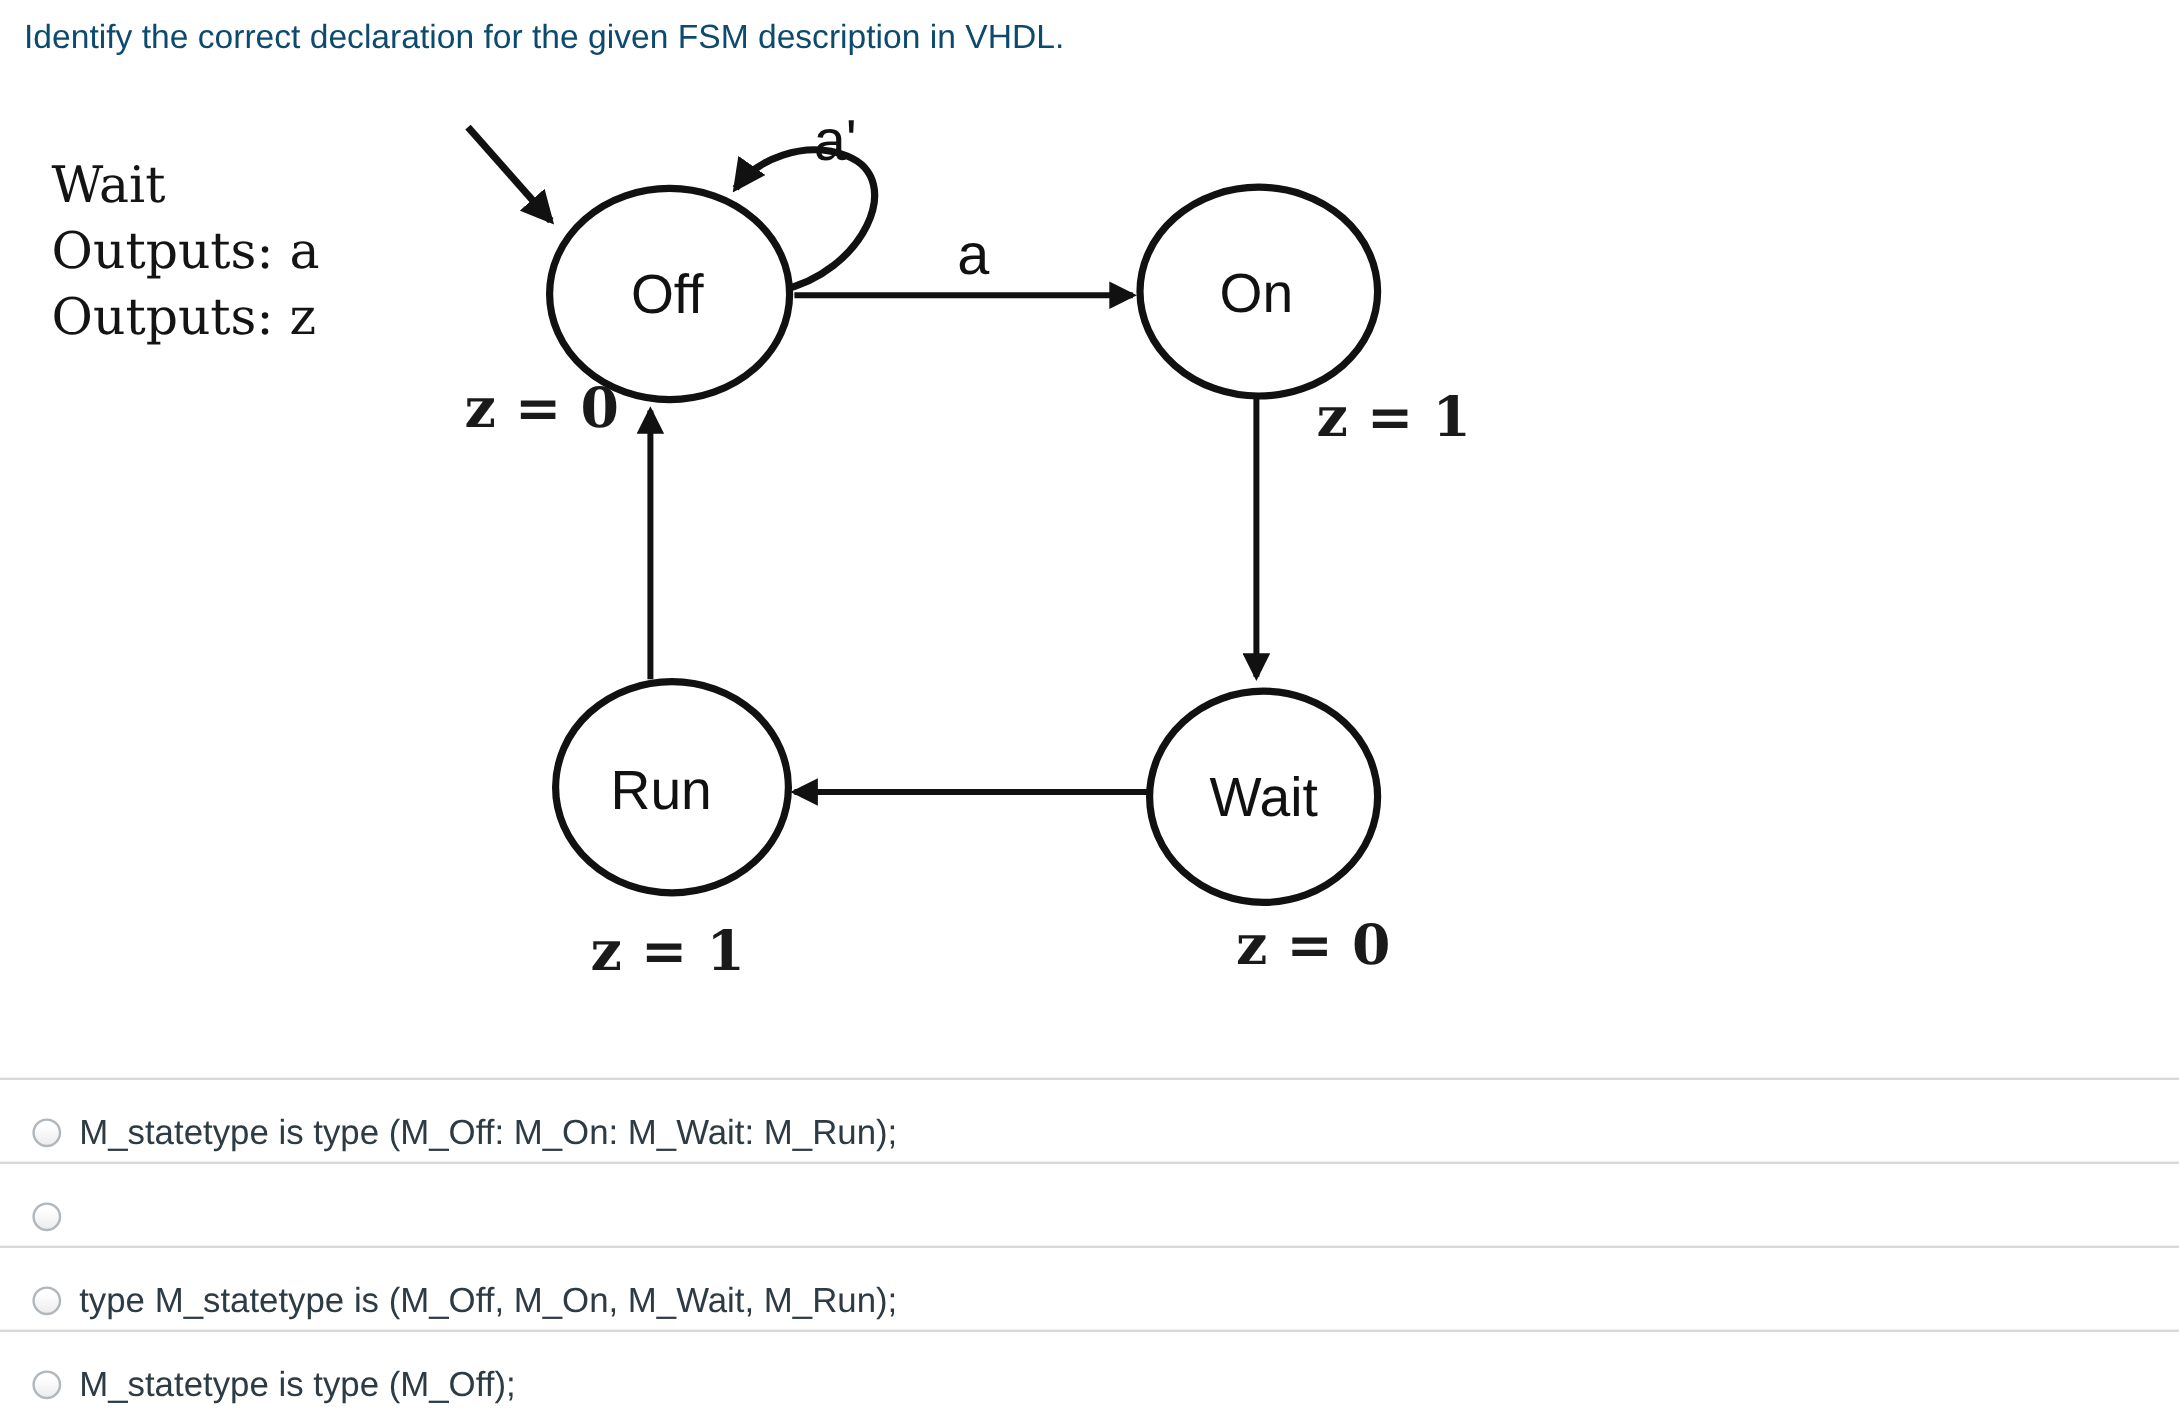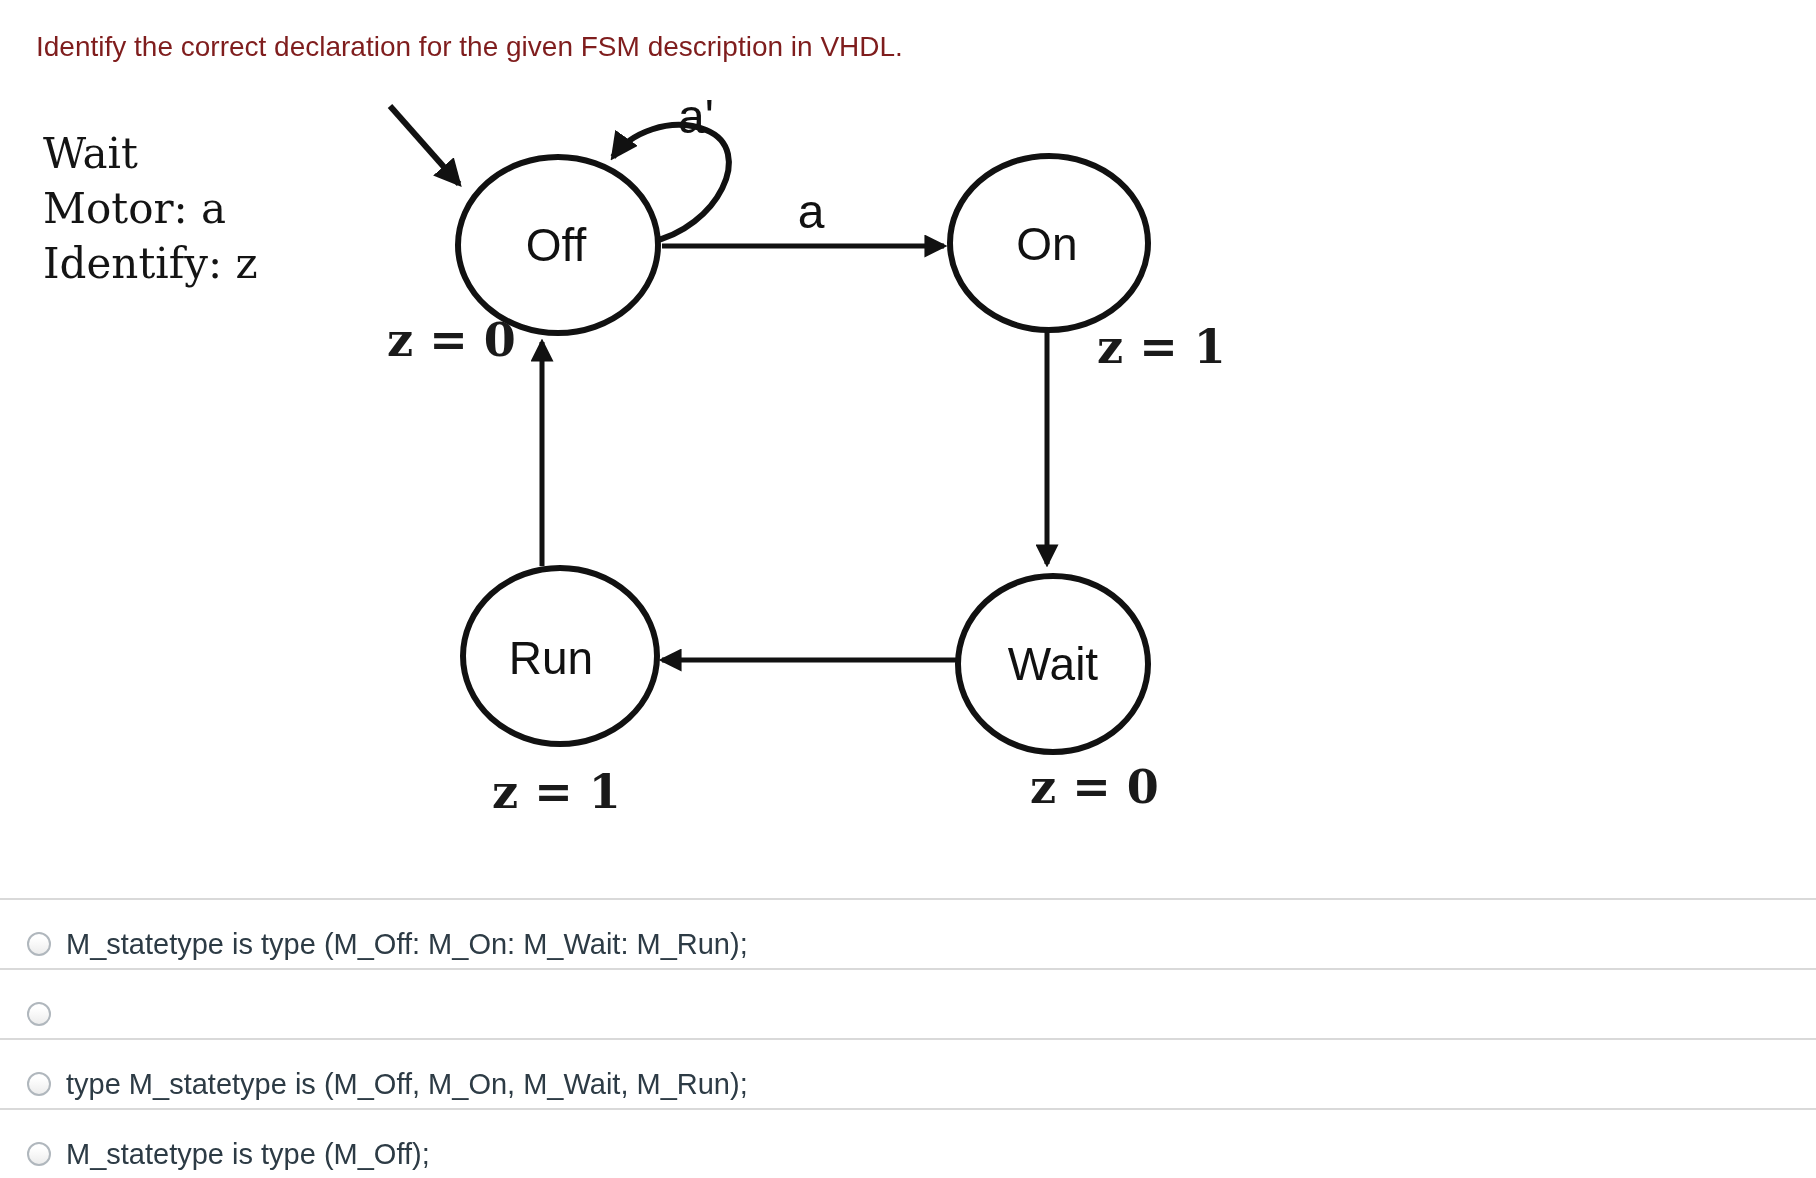--- a/index.html
+++ b/index.html
@@ -1,22 +1,22 @@
 <!DOCTYPE html>
 <html><head>
 <meta charset="utf-8">
 <style>
   html,body { margin:0; padding:0; }
   body {
     width:1816px; height:1178px; position:relative; overflow:hidden;
     background:#ffffff; font-family:"Liberation Sans", sans-serif;
   }
   .question-title {
-    position:absolute; left:20px; top:14px; margin:16px;
-    font-size:28px; font-weight:400; color:#7f1d1d; line-height:34px;
+    position:absolute; left:20px; top:14px; margin:0;
+    font-size:28px; font-weight:400; color:#0c4a6e; line-height:34px;
   }
   .fsm-info {
     position:absolute; left:43px; top:126px;
     font-family:"DejaVu Serif", serif; font-size:42px; line-height:55px;
     color:#141414;
   }
   .diagram-svg { position:absolute; left:0; top:0; }
   .state-label {
     font-family:"Liberation Sans", sans-serif; font-size:46px; fill:#111;
   }
@@ -39,22 +39,22 @@
   }
   .opt-label { font-size:29px; color:#2d3b45; }
 </style>
 </head>
 <body>
 
 <h1 class="question-title">Identify the correct declaration for the given FSM description in VHDL.</h1>
 
 <div class="fsm-info">
   <div>Wait</div>
-  <div>Motor: a</div>
-  <div>Identify: z</div>
+  <div>Outputs: a</div>
+  <div>Outputs: z</div>
 </div>
 
 <svg class="diagram-svg" width="1816" height="880" viewBox="0 0 1816 880">
   <defs>
     <marker id="ah" viewBox="0 0 10 10" refX="8.5" refY="5" markerWidth="4.6" markerHeight="4.6" orient="auto-start-reverse">
       <path d="M0,0 L10,5 L0,10 z" fill="#111"></path>
     </marker>
   </defs>
 
   <line x1="390" y1="106" x2="459" y2="184" stroke="#111" stroke-width="6" marker-end="url(#ah)"></line>

